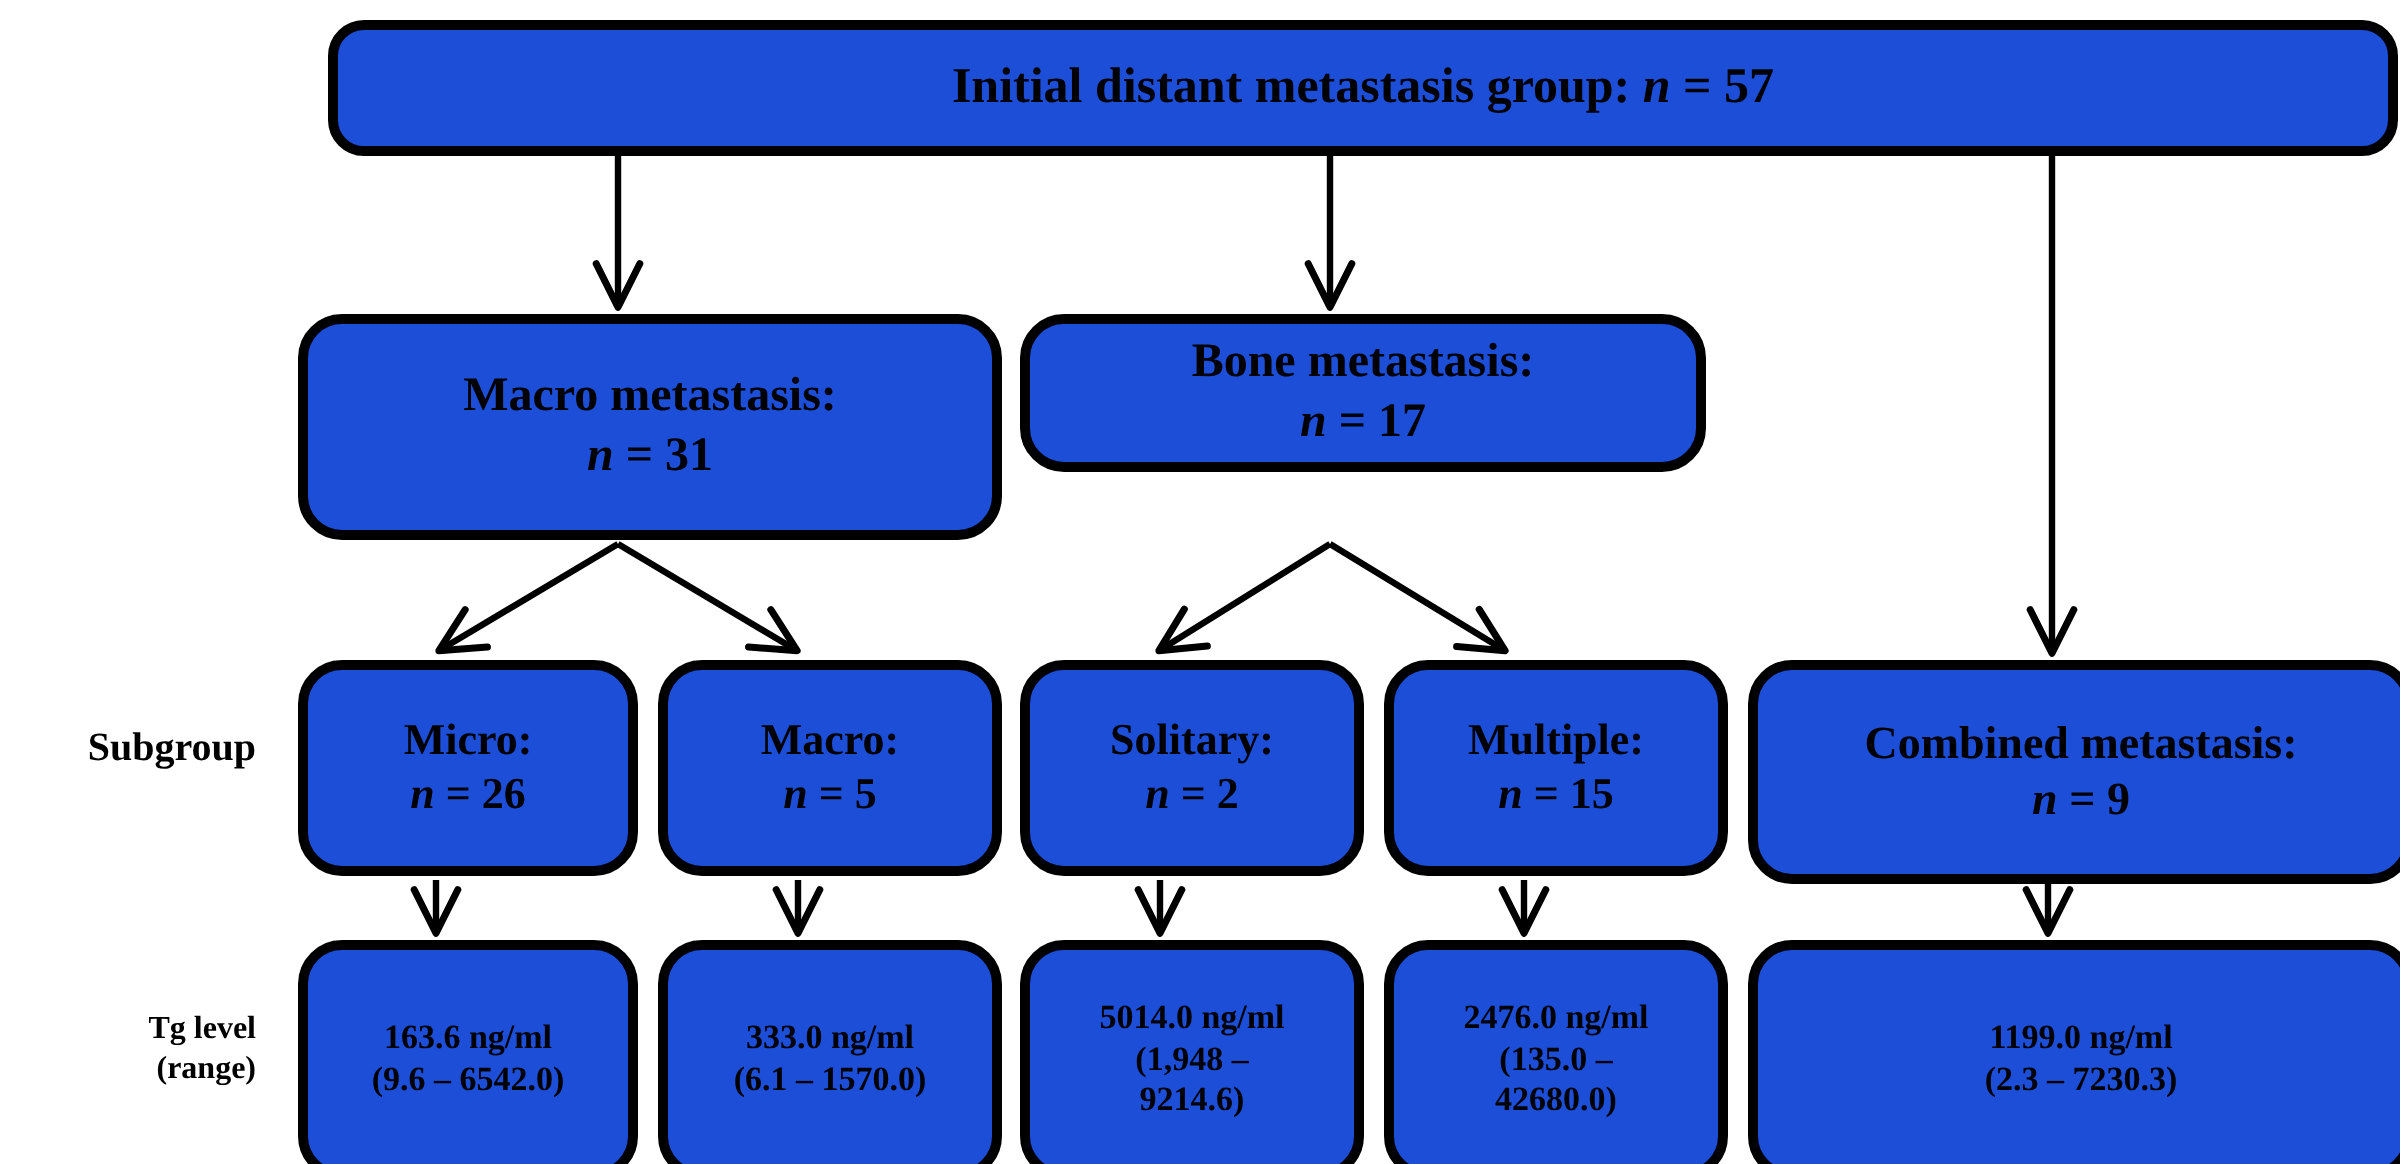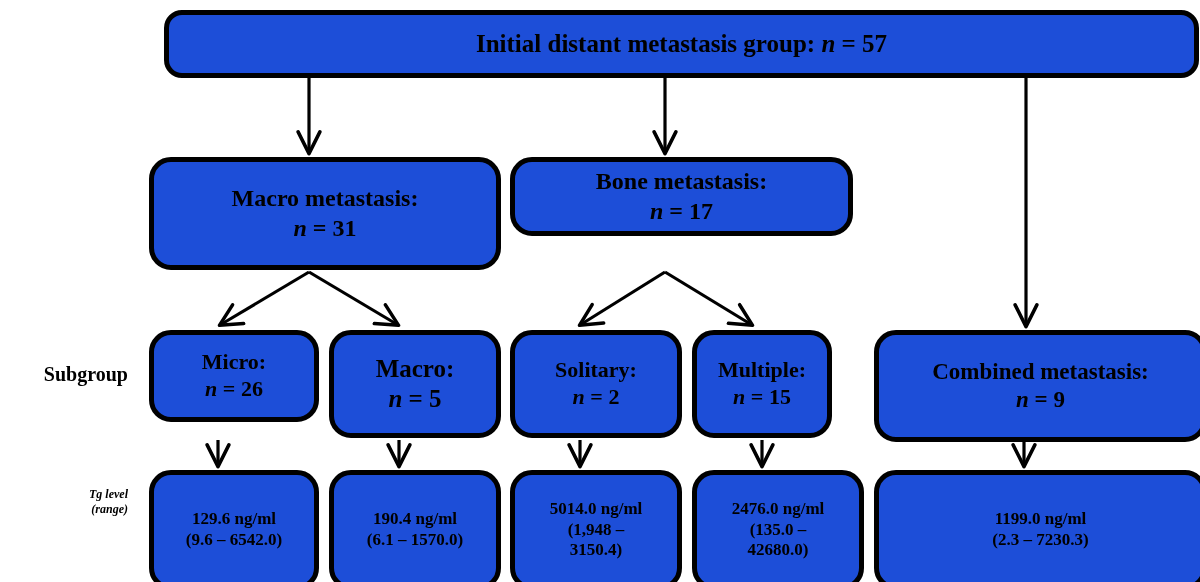--- a/index.html
+++ b/index.html
@@ -51,34 +51,34 @@
   }
   
   #node-root {
     left: 148px; top: 10px; width: 1035px; height: 68px;
     font-size: 25px; border-radius: 18px;
   }
   
   #node-lung { left: 133px; top: 157px; width: 352px; height: 113px; font-size: 24px; }
   #node-bone { left: 494px; top: 157px; width: 343px; height: 79px; font-size: 24px; }
   
-  #node-micro     { left: 133px;  top: 330px; width: 170px; height: 92px; font-size: 22px; }
-  #node-macro     { left: 313px;  top: 330px; width: 172px; height: 108px; font-size: 25px; }
+  #node-micro     { left: 133px;  top: 330px; width: 170px; height: 108px; font-size: 22px; }
+  #node-macro     { left: 313px;  top: 330px; width: 172px; height: 108px; font-size: 22px; }
   #node-solitary  { left: 494px;  top: 330px; width: 172px; height: 108px; font-size: 22px; }
-  #node-multiple  { left: 676px;  top: 330px; width: 140px; height: 108px; font-size: 22px; }
+  #node-multiple  { left: 676px;  top: 330px; width: 172px; height: 108px; font-size: 22px; }
   #node-combined  { left: 858px;  top: 330px; width: 333px; height: 112px; font-size: 23px; }
   
   #node-tg-micro    { left: 133px; top: 470px; width: 170px; height: 120px; font-size: 17px; }
   #node-tg-macro    { left: 313px; top: 470px; width: 172px; height: 120px; font-size: 17px; }
   #node-tg-solitary { left: 494px; top: 470px; width: 172px; height: 120px; font-size: 17px; }
   #node-tg-multiple { left: 676px; top: 470px; width: 172px; height: 120px; font-size: 17px; }
   #node-tg-combined { left: 858px; top: 470px; width: 333px; height: 120px; font-size: 17px; }
   
   #label-subgroup { left: 2px; top: 362px; width: 126px; font-size: 20px; }
-  #label-tg       { left: 2px; top: 487px; width: 126px; font-size: 12px; font-style: italic; }
+  #label-tg       { left: 2px; top: 505px; width: 126px; font-size: 16px; }
 </style>
 </head>
 <body>
 
 <div id="canvas">
 
   <svg class="connectors" viewBox="0 0 1200 582" xmlns="http://www.w3.org/2000/svg">
     <defs>
       <marker id="ah" markerWidth="10" markerHeight="10" refX="7.2" refY="4" orient="auto" markerUnits="strokeWidth">
         <path d="M0.6,0.6 L7.4,4 L0.6,7.4" fill="none" stroke="#000" stroke-width="1.1" stroke-linecap="round" stroke-linejoin="round"></path>
@@ -135,33 +135,33 @@
     <span class="ln">Multiple:</span>
     <span class="ln"><span class="n-italic">n</span><span> = 15</span></span>
   </div>
 
   <div class="node" id="node-combined">
     <span class="ln">Combined metastasis:</span>
     <span class="ln"><span class="n-italic">n</span><span> = 9</span></span>
   </div>
 
   <div class="node" id="node-tg-micro">
-    <span class="ln">129.6 ng/ml</span>
+    <span class="ln">163.6 ng/ml</span>
     <span class="ln">(9.6 – 6542.0)</span>
   </div>
 
   <div class="node" id="node-tg-macro">
-    <span class="ln">190.4 ng/ml</span>
+    <span class="ln">333.0 ng/ml</span>
     <span class="ln">(6.1 – 1570.0)</span>
   </div>
 
   <div class="node" id="node-tg-solitary">
     <span class="ln">5014.0 ng/ml</span>
     <span class="ln">(1,948 –</span>
-    <span class="ln">3150.4)</span>
+    <span class="ln">9214.6)</span>
   </div>
 
   <div class="node" id="node-tg-multiple">
     <span class="ln">2476.0 ng/ml</span>
     <span class="ln">(135.0 –</span>
     <span class="ln">42680.0)</span>
   </div>
 
   <div class="node" id="node-tg-combined">
     <span class="ln">1199.0 ng/ml</span>

